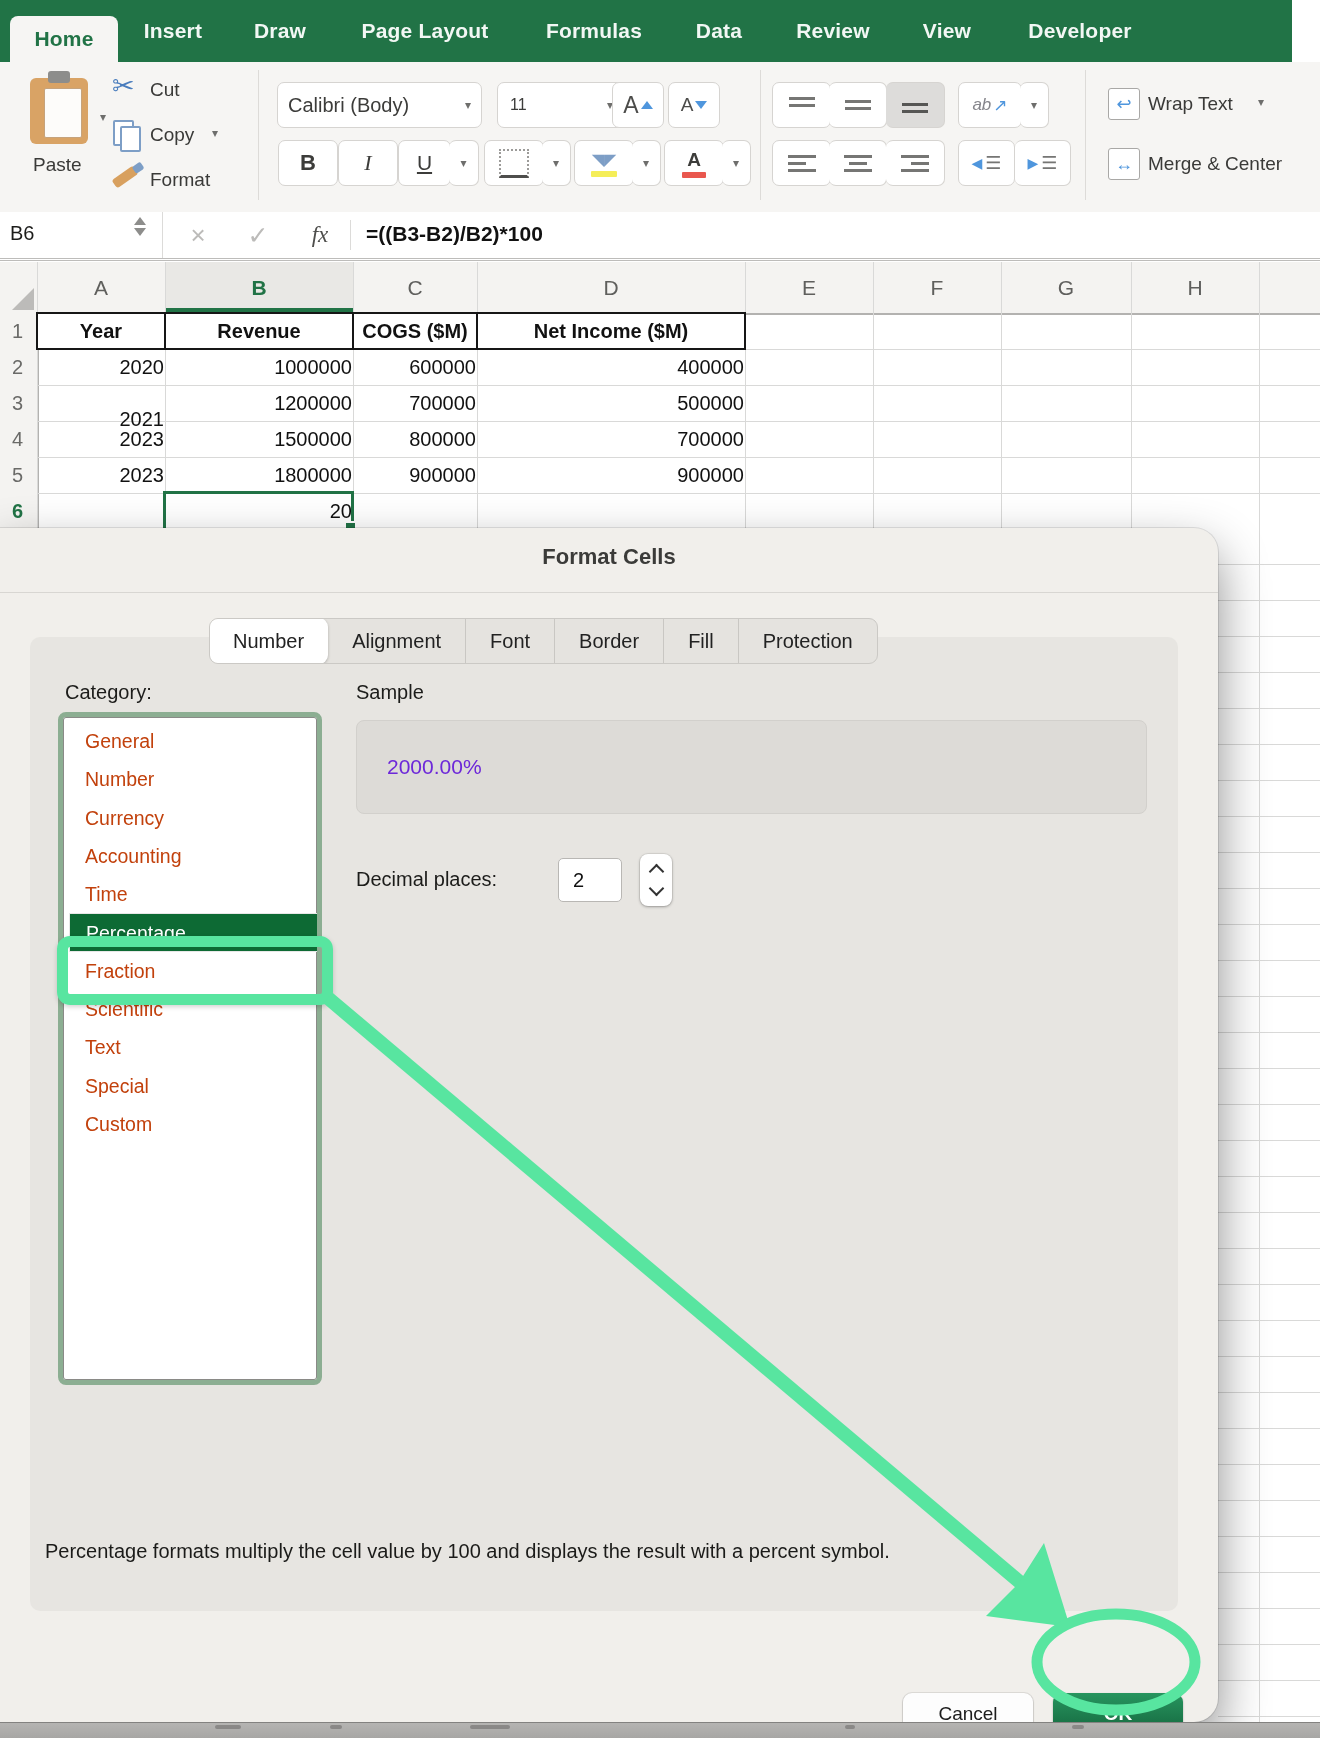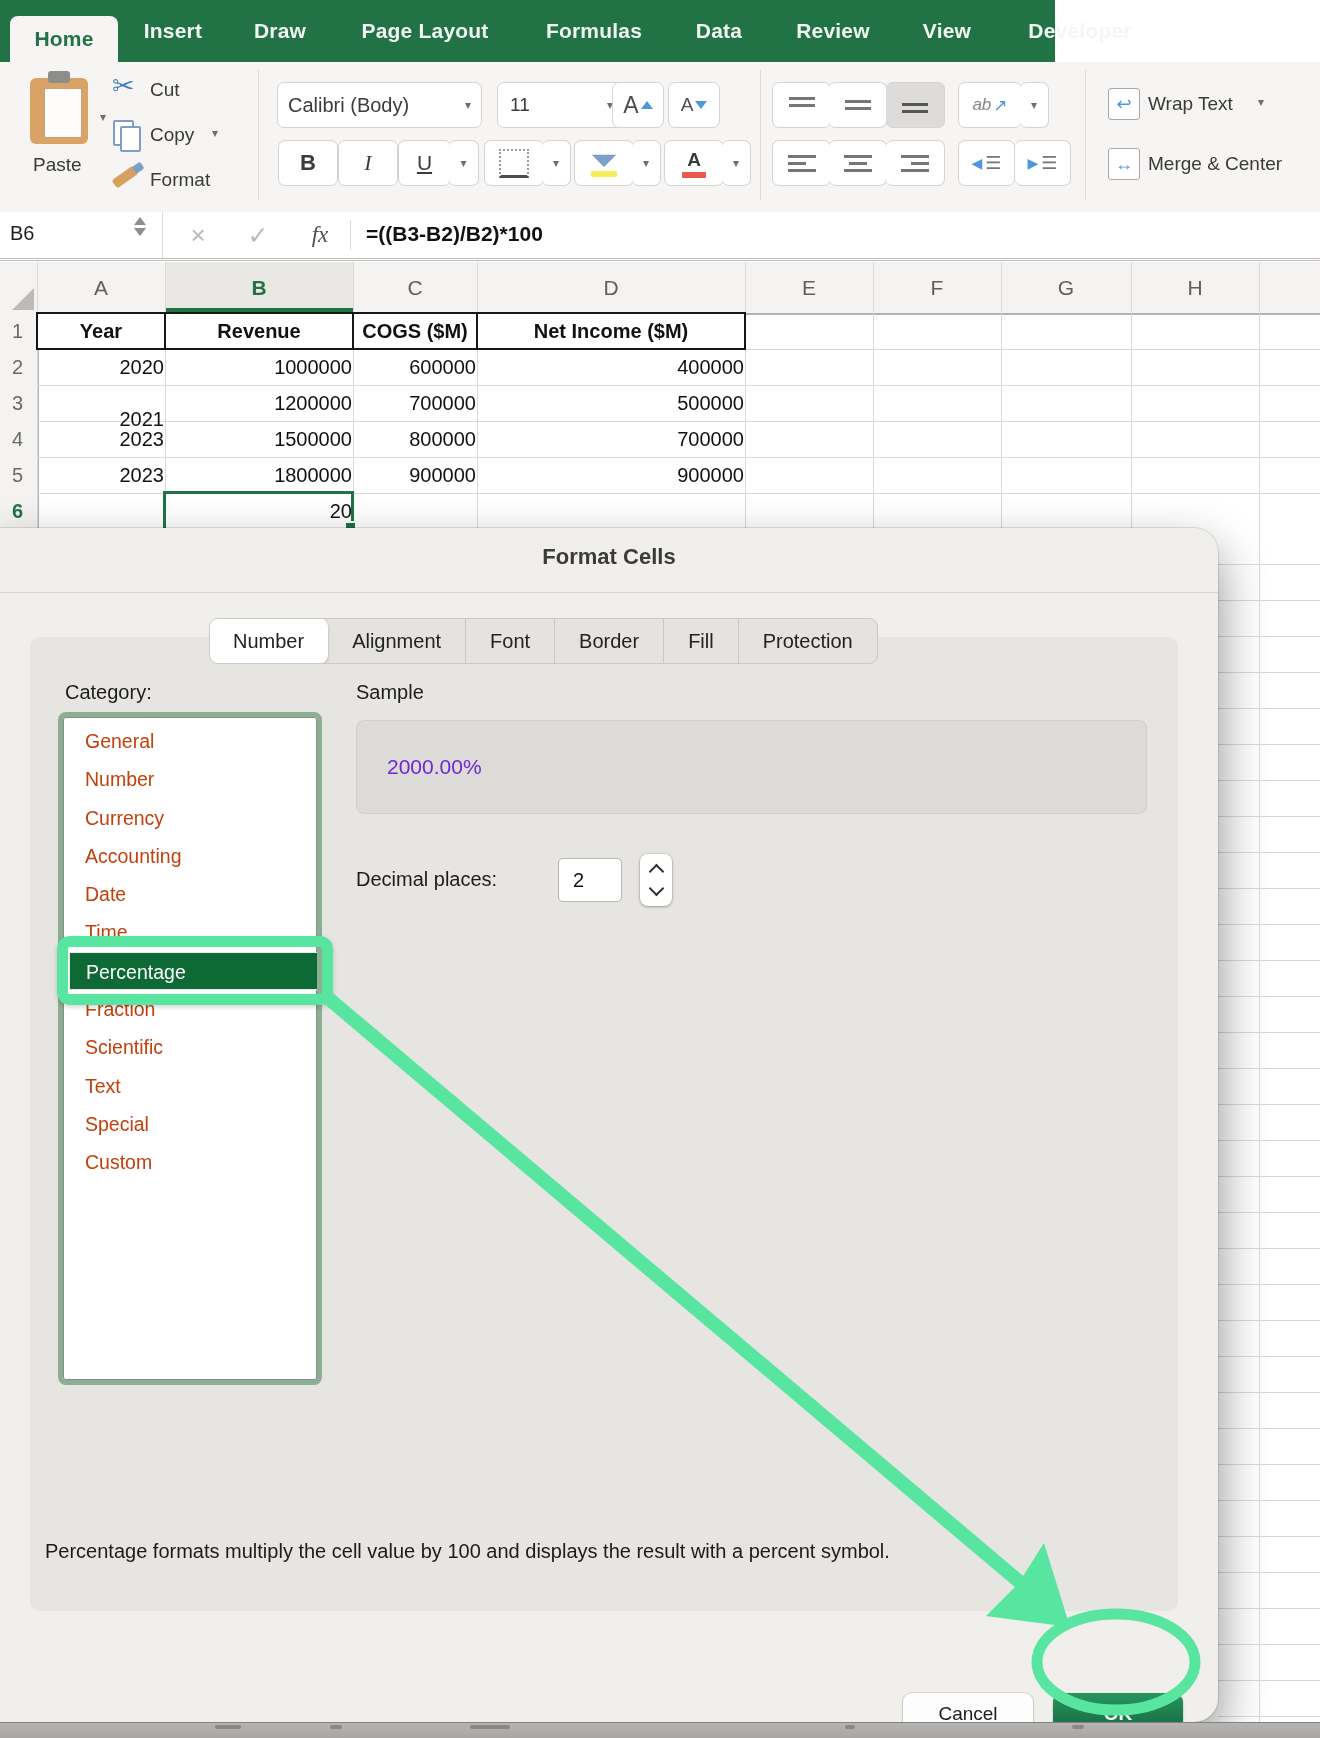--- a/index.html
+++ b/index.html
@@ -1,20 +1,20 @@
 <!DOCTYPE html>
 <html><head>
 <meta charset="utf-8">
 <style>
   html,body{margin:0;padding:0;background:#ffffff;font-family:"Liberation Sans",sans-serif;}
   .stage{position:relative;width:1320px;height:1738px;overflow:hidden;background:#fff;}
   .abs{position:absolute;}
 
   
-  .tabbar{position:absolute;left:0;top:0;width:1055px;height:62px;background:#217346;z-index:4;}
+  .tabbar{position:absolute;left:0;top:0;width:1292px;height:62px;background:#217346;z-index:4;}
   .rtab{position:absolute;top:0;height:62px;display:flex;align-items:center;justify-content:center;
         color:#f2f7f4;font-size:21px;font-weight:600;letter-spacing:.2px;}
   .rtab.active{background:#f6f5f3;color:#217346;border-radius:8px 8px 0 0;top:16px;height:46px;}
 
   
   .ribbon{position:absolute;left:0;top:62px;width:1320px;height:150px;background:#f6f5f3;
           border-bottom:1px solid #d4d2cf;z-index:3;}
   .rbtn{position:absolute;background:#fff;border:1px solid #d6d4d1;border-radius:7px;
         display:flex;align-items:center;justify-content:center;color:#3c3c3a;}
   .grp-label{position:absolute;font-size:19px;color:#3a3a38;}
@@ -162,21 +162,21 @@
         <div class="brush"></div>
       </div>
     <div class="grp-label" style="left:150px;top:107px;">Format</div>
     <div class="vsep" style="left:258px;"></div>
 
     <div class="rbtn" style="left:277px;top:20px;width:183px;height:44px;justify-content:space-between;padding:0 10px;">
       <span style="font-size:20px;">Calibri (Body)</span>
       <span class="dd">▾</span>
     </div>
     <div class="rbtn" style="left:497px;top:20px;width:103px;height:44px;justify-content:space-between;padding:0 12px;">
-      <span style="font-size:19px;">11</span>
+      <span style="font-size:16px;">11</span>
       <span class="dd">▾</span>
     </div>
     <div class="rbtn" style="left:612px;top:20px;width:50px;height:44px;gap:2px;">
       <span style="font-size:23px;color:#4c4c4a;">A</span>
         <span class="tinytri-up"></span>
       </div>
     <div class="rbtn" style="left:668px;top:20px;width:50px;height:44px;gap:2px;">
       <span style="font-size:19px;color:#4c4c4a;">A</span>
         <span class="tinytri-down"></span>
       </div>
@@ -334,21 +334,20 @@
       </div>
 
     <div class="dlabel" style="left:65px;top:153px;">Category:</div>
     <div class="dlabel" style="left:356px;top:153px;">Sample</div>
 
     <div class="listbox" id="catlist">
         <div class="litem">General</div>
         <div class="litem">Number</div>
         <div class="litem">Currency</div>
         <div class="litem">Accounting</div>
-        <div class="litem">Date</div>
         <div class="litem">Time</div>
         <div class="litem sel">Percentage</div>
         <div class="litem">Fraction</div>
         <div class="litem">Scientific</div>
         <div class="litem">Text</div>
         <div class="litem">Special</div>
         <div class="litem">Custom</div>
       </div>
 
     <div class="samplebox">

